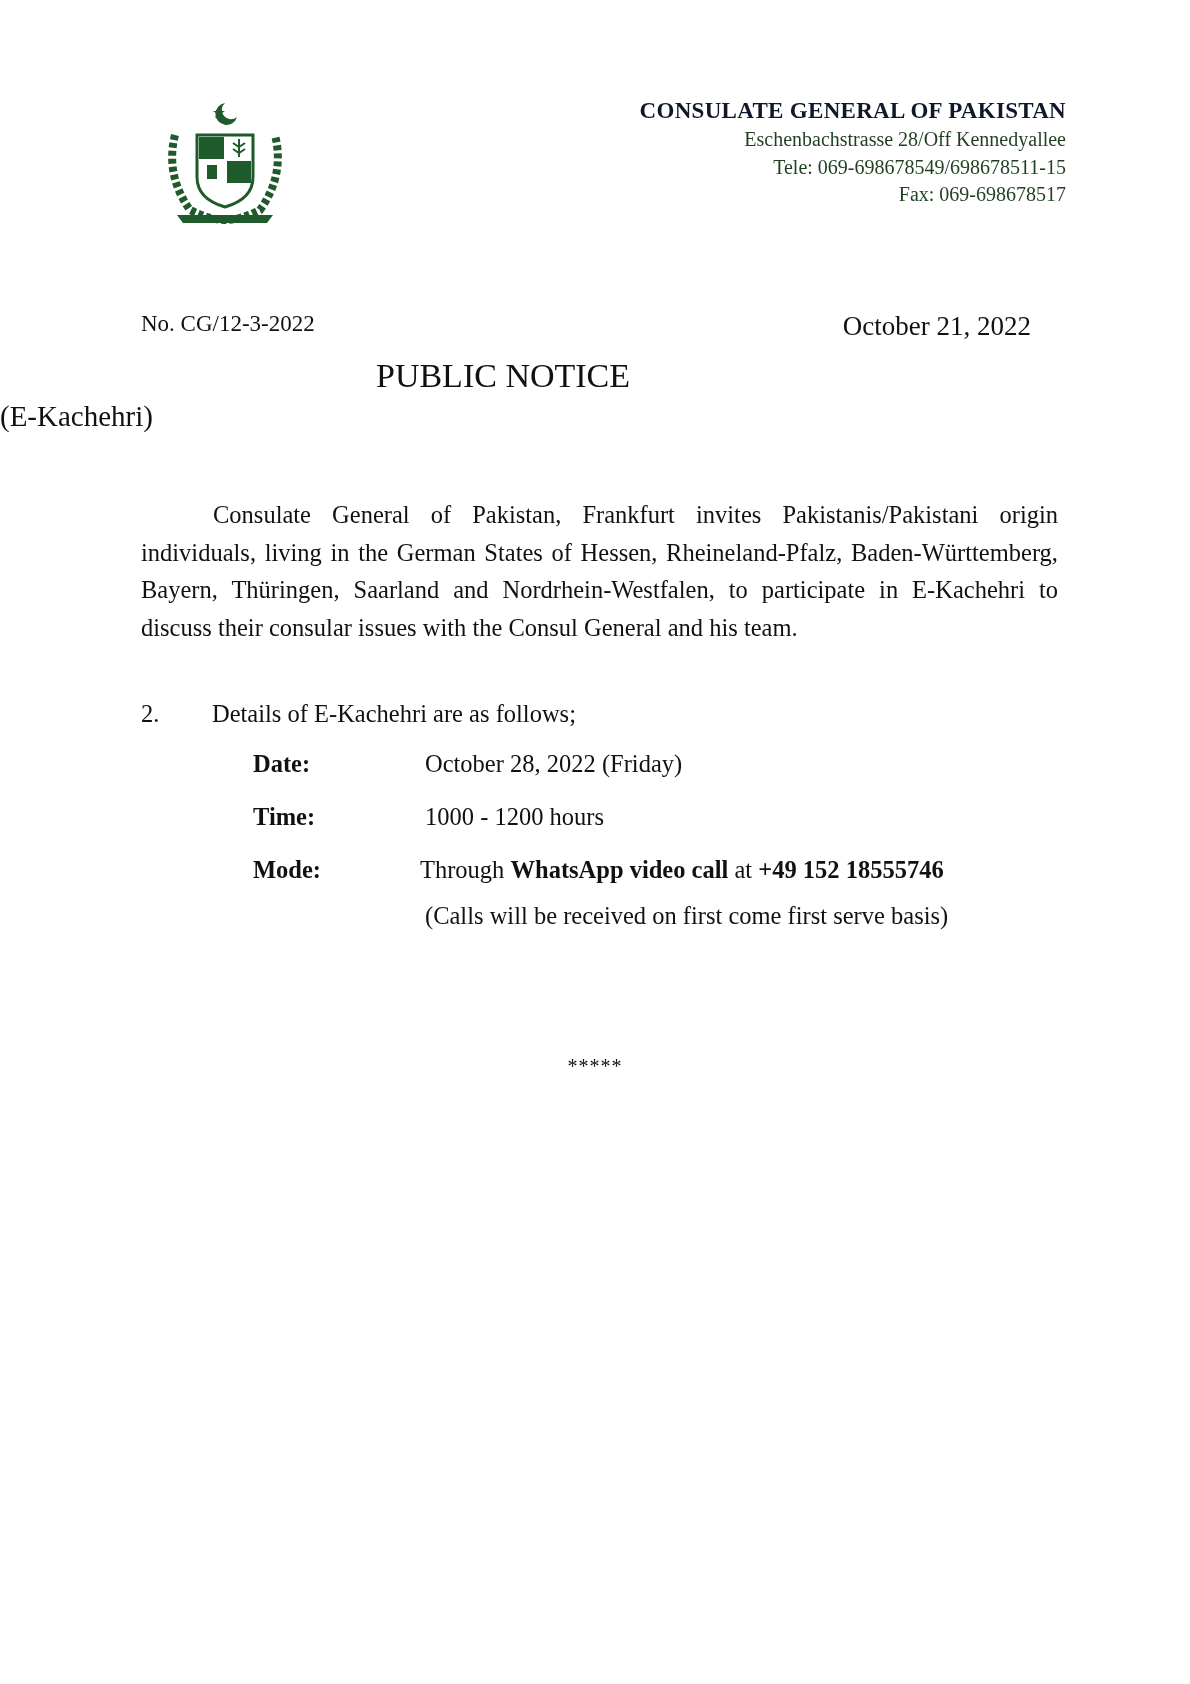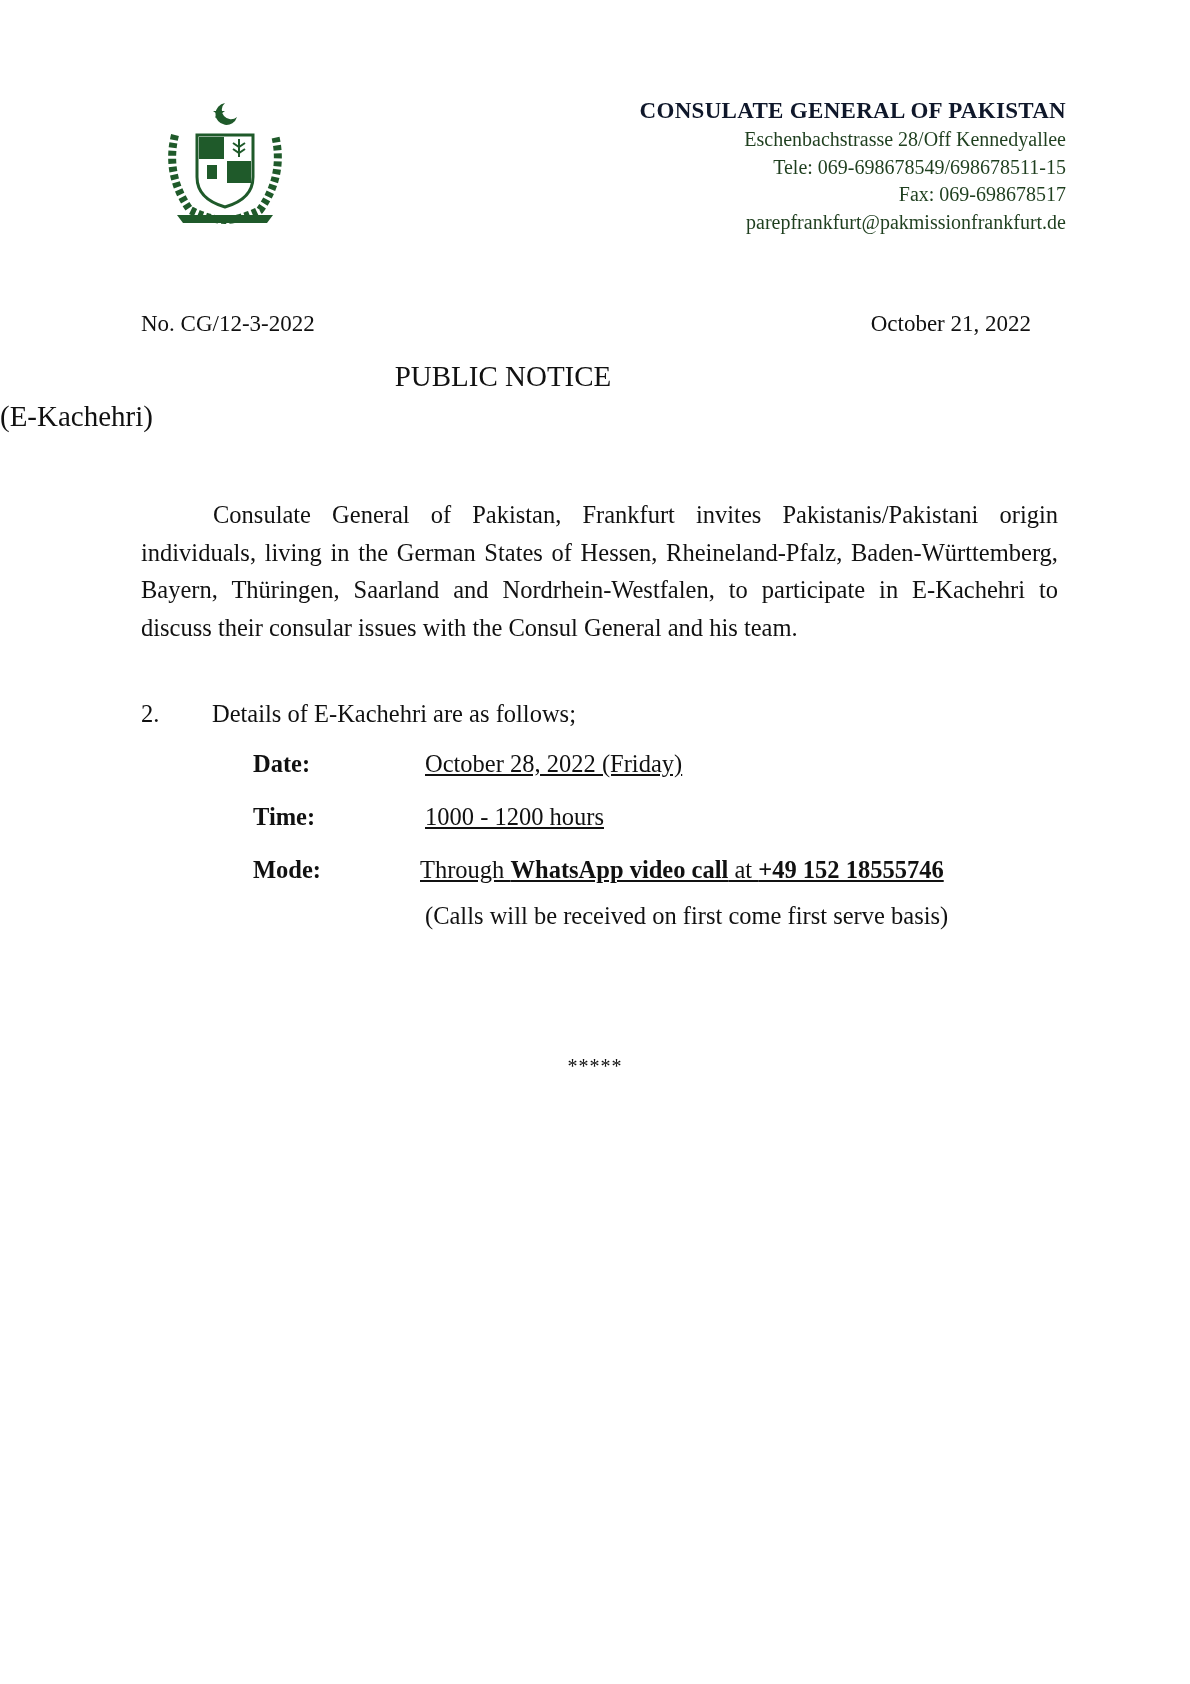--- a/index.html
+++ b/index.html
@@ -3,29 +3,29 @@
 <meta charset="utf-8">
 <style>
   html, body { margin: 0; padding: 0; background: #ffffff; }
   body { width: 1190px; height: 1684px; position: relative; overflow: hidden;
          font-family: "Liberation Serif", "DejaVu Serif", serif; color: #111; }
   .emblem { position: absolute; left: 155px; top: 95px; width: 140px; height: 140px; }
   .letterhead { position: absolute; right: 124px; top: 96px; text-align: right; color: #1f3f1f; }
   .letterhead .org { font-size: 23px; font-weight: bold; letter-spacing: 0.3px; line-height: 30px; color: #0f172a; }
   .letterhead .line { font-size: 20px; line-height: 27.5px; }
   .ref { position: absolute; left: 141px; top: 311px; font-size: 23px; }
-  .date { position: absolute; right: 159px; top: 311px; font-size: 23px; }
-  .title { position: absolute; left: 0; width: 1006px; top: 357px; text-align: center; font-size: 29px; line-height: 38px; }
+  .date { position: absolute; right: 159px; top: 311px; font-size: 27px; }
+  .title { position: absolute; left: 0; width: 1006px; top: 357px; text-align: center; font-size: 34px; line-height: 38px; }
   .subtitle { position: absolute; left: 0; width: 1190px; top: 398px; font-size: 29px; line-height: 36px; }
   .para { position: absolute; left: 141px; width: 917px; top: 496px; font-size: 24.5px; line-height: 37.5px; text-align: justify; text-indent: 72px; }
   .para2 { position: absolute; left: 141px; top: 700px; font-size: 24.5px; }
   .para2 .num { display: inline-block; width: 71px; }
   .detail { position: absolute; font-size: 24.5px; }
   .detail .k { position: absolute; left: 0; font-weight: bold; }
-  .detail .v { position: absolute; left: 172px; white-space: nowrap; text-decoration: underline; }
+  .detail .v { position: absolute; left: 172px; white-space: nowrap; }
   .note { position: absolute; left: 425px; top: 902px; font-size: 24.5px; white-space: nowrap; }
   .stars { position: absolute; left: 0; width: 1190px; top: 1055px; text-align: center; font-size: 20px; letter-spacing: 1px; }
   b { font-weight: bold; }
 </style>
 </head>
 <body>
 
 <div class="emblem">
   <svg width="140" height="140" viewBox="0 0 140 140">
     <g fill="#1f5a2a">
@@ -40,21 +40,20 @@
       <path d="M22 120 h96 l-6 8 h-84z"></path>
     </g>
   </svg>
 </div>
 
 <div class="letterhead">
   <div class="org">CONSULATE GENERAL OF PAKISTAN</div>
   <div class="line">Eschenbachstrasse 28/Off Kennedyallee</div>
   <div class="line">Tele: 069-698678549/698678511-15</div>
   <div class="line">Fax: 069-698678517</div>
-  <div class="line">parepfrankfurt@pakmissionfrankfurt.de</div>
 </div>
 
 <div class="ref">No. CG/12-3-2022</div>
 <div class="date">October 21, 2022</div>
 
 <div class="title">PUBLIC NOTICE</div>
 <div class="subtitle">(E-Kachehri)</div>
 
 <div class="para">Consulate General of Pakistan, Frankfurt invites Pakistanis/Pakistani origin individuals, living in the German States of Hessen, Rheineland-Pfalz, Baden-Württemberg, Bayern, Thüringen, Saarland and Nordrhein-Westfalen, to participate in E-Kachehri to discuss their consular issues with the Consul General and his team.</div>
 

